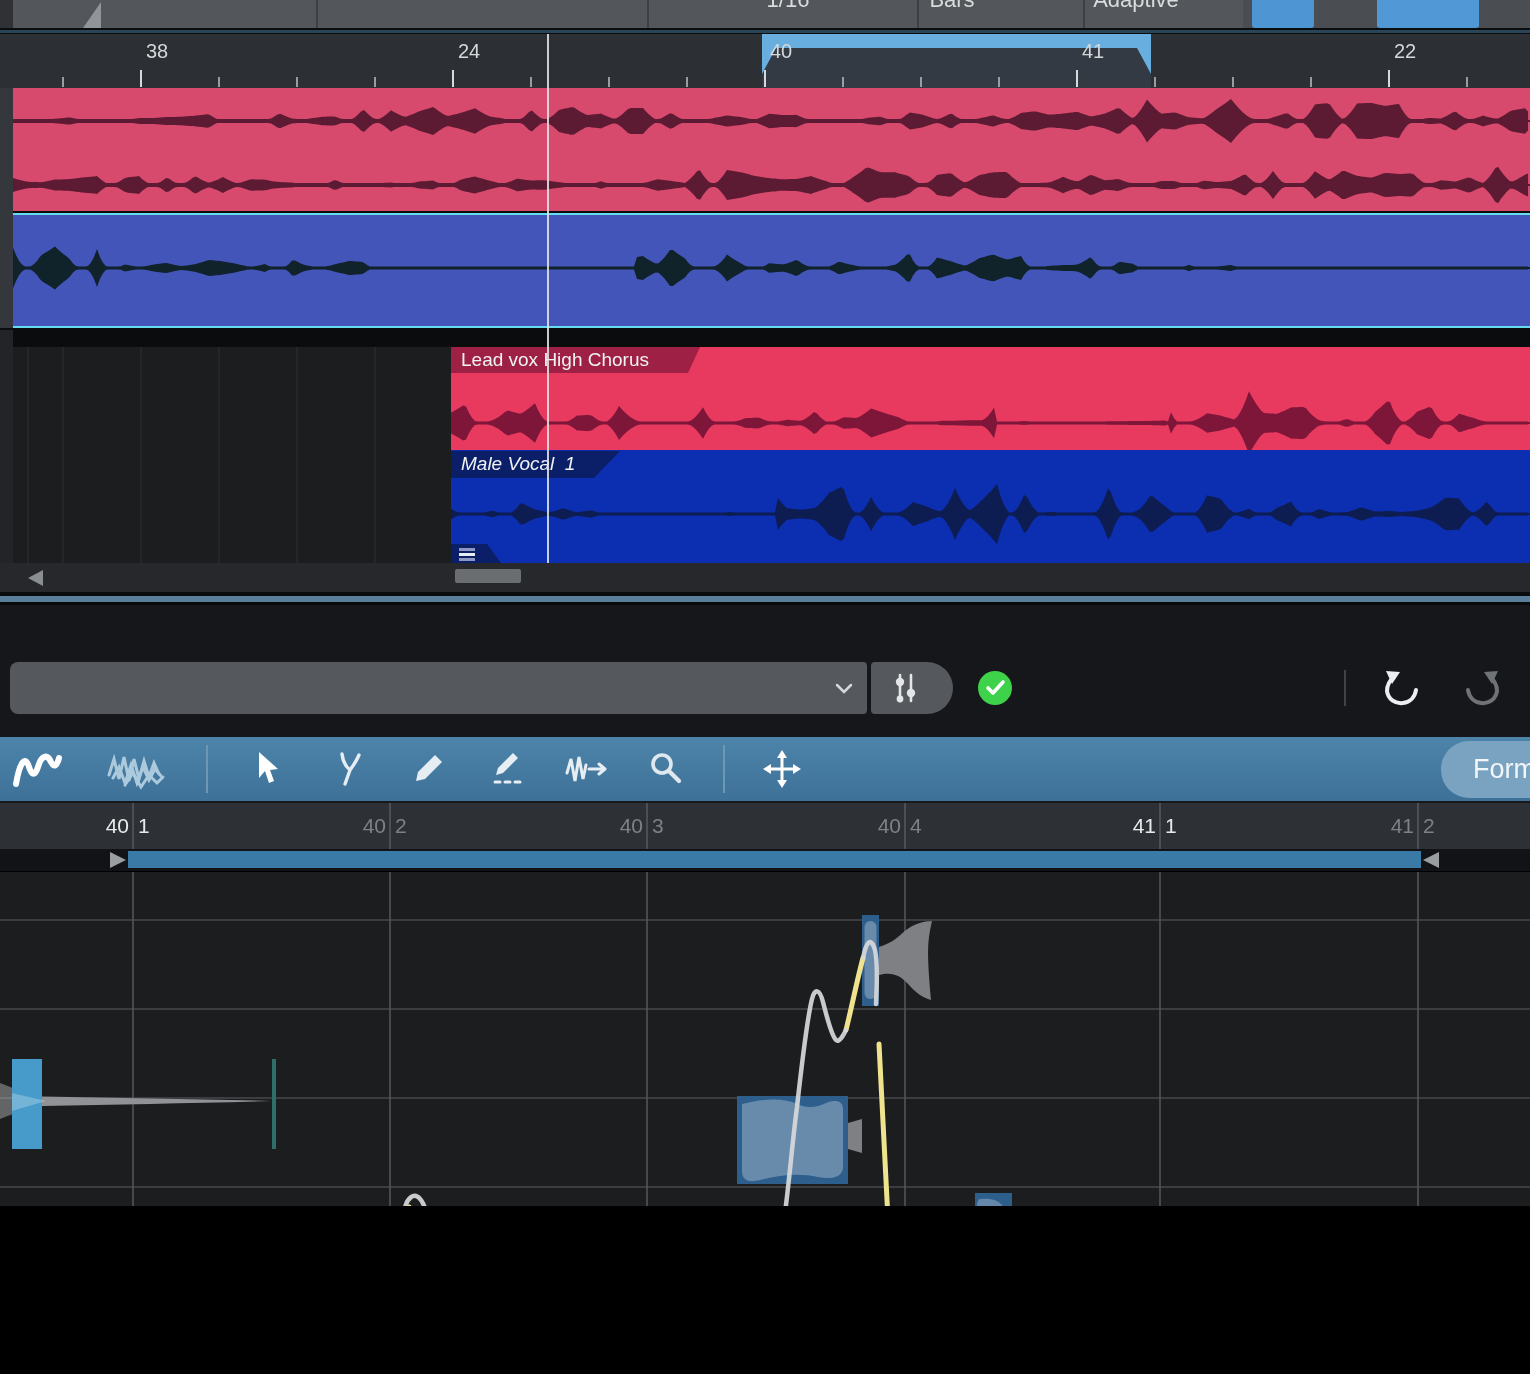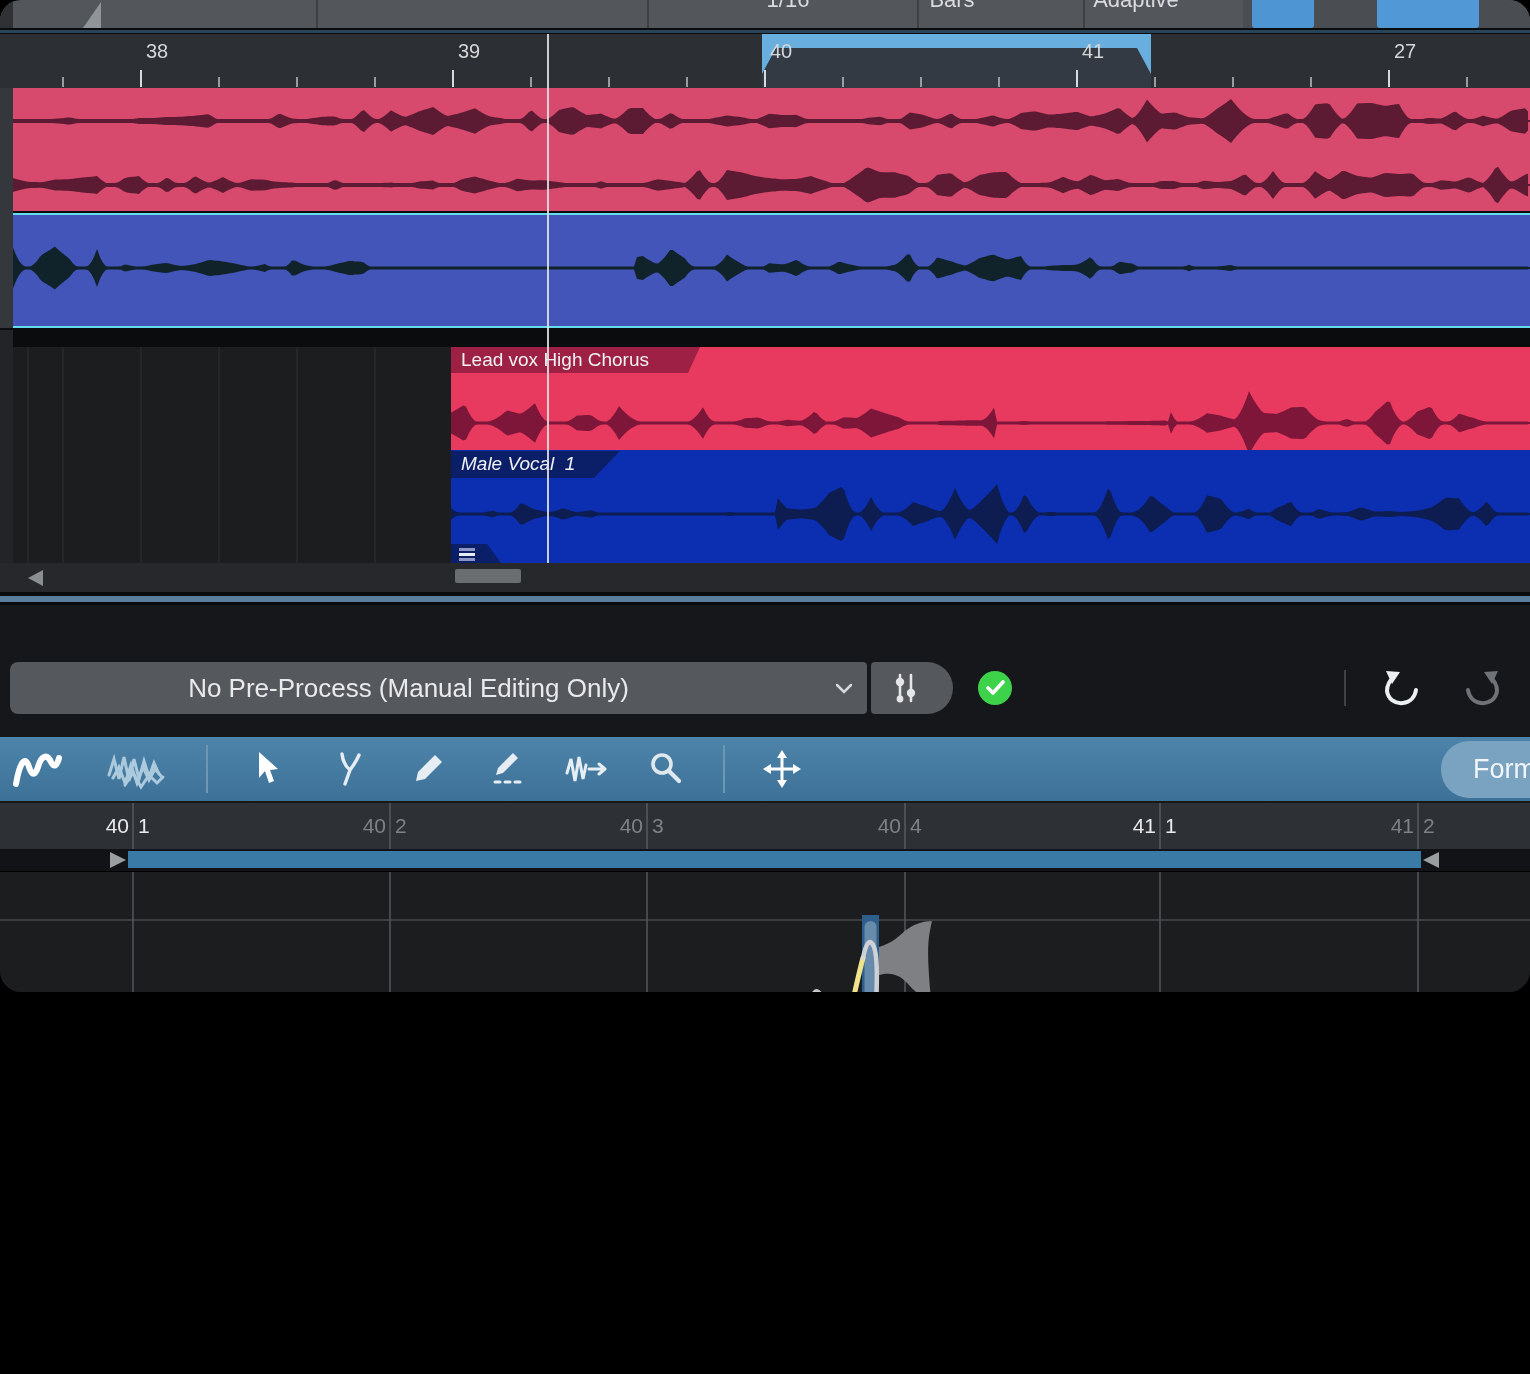--- a/index.html
+++ b/index.html
@@ -1,17 +1,17 @@
 <!DOCTYPE html>
 <html style="--accent: #68aede; --selection-inner: #333a43; --ruler-bg: #2c2f33; --toolbar-top: #4d84aa; --toolbar-bottom: #3e7198; --track1-pink: #d74a6d; --track1-wave: #5d1b33; --track2-blue: #4355b8; --track2-wave: #10222a; --track2-border: #66dbee; --track3-pink: #e8395f; --track3-wave: #7d1638; --track3-banner: #9e2145; --track4-blue: #0c2fb2; --track4-wave: #0d1d52; --track4-banner: #0b1f68; --editor-bg: #1c1d1f; --note-fill: #2e5f8c; --note-bright: #469bca; --tail-gray: #7e8083; --curve-yellow: #efe48d; --curve-white: #d8d9da; --green-check: #3ed24b; --range-blue: #3a7aa6; --teal-marker: #2f6f68;"><head>
 <meta charset="utf-8">
 <style>
   html,body{margin:0;padding:0;background:#000;}
   body{font-family:"Liberation Sans",sans-serif;}
-  #screen{position:relative;width:1530px;height:992px;overflow:hidden;background:#16171a;border-radius:21px;}
+  #screen{position:relative;width:1530px;height:1206px;overflow:hidden;background:#16171a;}
   .abs{position:absolute;}
   .seg-label{position:absolute;top:-13px;color:#d9dbdd;font-size:22px;transform:translateX(-50%);white-space:nowrap;}
   .bar-num{position:absolute;top:6px;font-size:20px;color:#d5d7d9;transform:translateX(-50%);}
   .beat-num{position:absolute;top:11px;font-size:21px;white-space:nowrap;}
   .clip-label{font-size:19px;color:#f1f2f4;white-space:pre;}
   .tool{display:flex;align-items:center;justify-content:center;}
   svg{display:block;}
 </style>
 </head>
 <body>
@@ -57,24 +57,24 @@
         <line x1="999" y1="43" x2="999" y2="53" stroke="#9a9da0" stroke-width="2"></line>
         <line x1="1077" y1="36" x2="1077" y2="53" stroke="#d8d9da" stroke-width="2"></line>
         <line x1="1155" y1="43" x2="1155" y2="53" stroke="#9a9da0" stroke-width="2"></line>
         <line x1="1233" y1="43" x2="1233" y2="53" stroke="#9a9da0" stroke-width="2"></line>
         <line x1="1311" y1="43" x2="1311" y2="53" stroke="#9a9da0" stroke-width="2"></line>
         <line x1="1389" y1="36" x2="1389" y2="53" stroke="#d8d9da" stroke-width="2"></line>
         <line x1="1467" y1="43" x2="1467" y2="53" stroke="#9a9da0" stroke-width="2"></line>
       </svg>
     <div style="position:absolute;left:0;top:0;width:100%;height:100%;">
         <span class="bar-num" style="left: 157px;">38</span>
-        <span class="bar-num" style="left: 469px;">39</span>
+        <span class="bar-num" style="left: 469px;">24</span>
         <span class="bar-num" style="left: 781px;">40</span>
         <span class="bar-num" style="left: 1093px;">41</span>
-        <span class="bar-num" style="left: 1405px;">27</span>
+        <span class="bar-num" style="left: 1405px;">22</span>
       </div>
   </div>
 
   <div class="abs" style="left:0;top:88px;width:1530px;height:475px;background:#0b0c0d;">
 
     <div class="abs" style="left:0;top:0;width:13px;height:240px;background:#34373b;"></div>
     <div class="abs" style="left:0;top:242px;width:13px;height:233px;background:#222427;"></div>
 
     <div class="abs" style="left:13px;top:0;width:1517px;height:123px;background:var(--track1-pink);">
       <svg width="1517" height="123" preserveAspectRatio="none" viewBox="0 0 1517 123">
@@ -127,21 +127,20 @@
   <div class="abs" style="left:0;top:563px;width:1530px;height:29px;background:#26282c;">
     <div class="abs" style="left:28px;top:7px;width:15px;height:16px;background:#8b8e91;clip-path:polygon(0 50%,100% 0,100% 100%);"></div>
     <div class="abs" style="left:455px;top:6px;width:66px;height:14px;background:#6b6e71;border-radius:2px;"></div>
   </div>
   <div class="abs" style="left:0;top:592px;width:1530px;height:4px;background:#0a0b0c;"></div>
   <div class="abs" style="left:0;top:596px;width:1530px;height:6px;background:#5a7f9c;"></div>
   <div class="abs" style="left:0;top:602px;width:1530px;height:3px;background:#0a0b0c;"></div>
   <div class="abs" style="left:0;top:605px;width:1530px;height:132px;background:#16171a;"></div>
 
   <div class="abs" style="left:10px;top:662px;width:857px;height:52px;background:#55585c;border-radius:8px 4px 4px 8px;">
-    <span style="position:absolute;left:0;right:60px;top:11px;text-align:center;font-size:26px;color:#e9eaec;">No Pre-Process (Manual Editing Only)</span>
     <svg width="18" height="11" viewBox="0 0 18 11" style="position:absolute;right:14px;top:21px;">
       <path d="M2 2 L9 9 L16 2" fill="none" stroke="#d6d8da" stroke-width="2.5" stroke-linecap="round"></path>
     </svg>
   </div>
   <div class="abs" style="left:871px;top:662px;width:82px;height:52px;background:#55585c;border-radius:4px 26px 26px 4px;">
     <svg width="40" height="40" viewBox="0 0 40 40" style="position:absolute;left:16px;top:6px;">
       <g stroke="#e3e5e7" stroke-width="2.6" stroke-linecap="round">
         <line x1="13" y1="7" x2="13" y2="33"></line>
           <line x1="24" y1="7" x2="24" y2="33"></line>
       </g>

